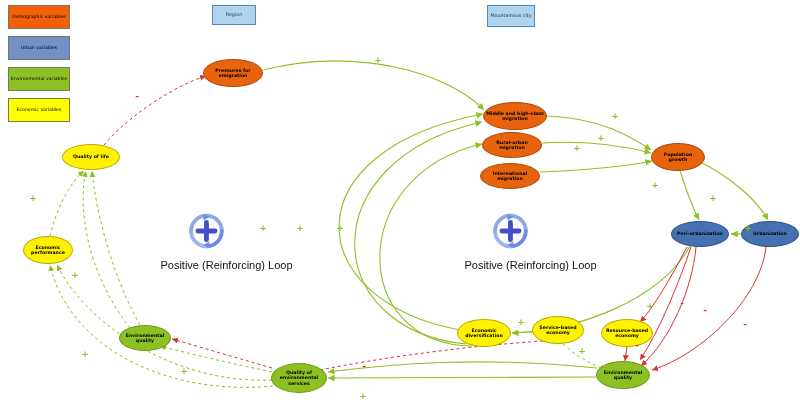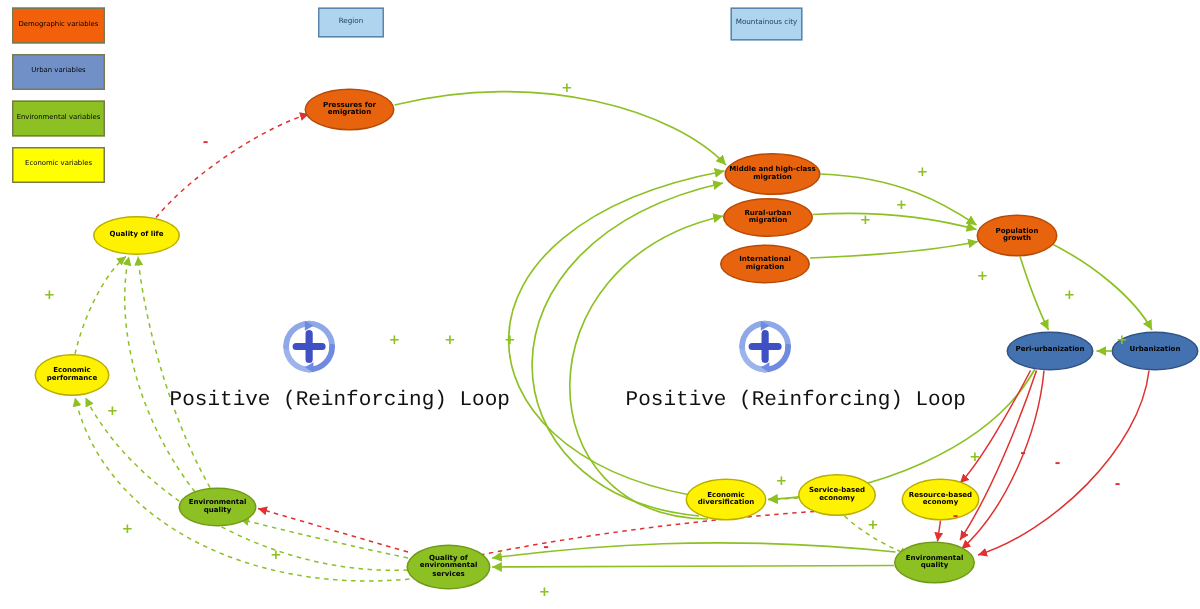--- a/index.html
+++ b/index.html
@@ -33,22 +33,22 @@
         font-size:4.7px;font-weight:bold;color:#000;box-sizing:border-box;
         padding:2px;transform:translate(-50%,-50%);}
   .n-orange{background:#E8630D;border:1px solid #b44a06;}
   .n-blue{background:#4472B0;border:1px solid #2f5282;color:#000;}
   .n-yellow{background:#FFF200;border:1px solid #b9ad00;}
   .n-green{background:#8DC023;border:1px solid #6f9a18;}
 
   
   .loop{position:absolute;transform:translate(-50%,0);text-align:center;}
   .loop-ico{width:46px;height:46px;margin:0 auto;}
-  .loop-lbl{font-size:14px;color:#111;margin-top:5px;white-space:nowrap;
-            font-family:Liberation Mono, monospace;margin-left:41px;}
+  .loop-lbl{font-size:11px;color:#111;margin-top:5px;white-space:nowrap;
+            font-family:Liberation Sans, sans-serif;margin-left:41px;}
 
   
   .sign{position:absolute;font-size:9px;font-weight:bold;line-height:1;
         transform:translate(-50%,-50%);font-family:"DejaVu Sans",sans-serif;}
   .sign.pos{color:#8DC023;}
   .sign.neg{color:#E03030;}
 </style>
 </head>
 <body>
 

